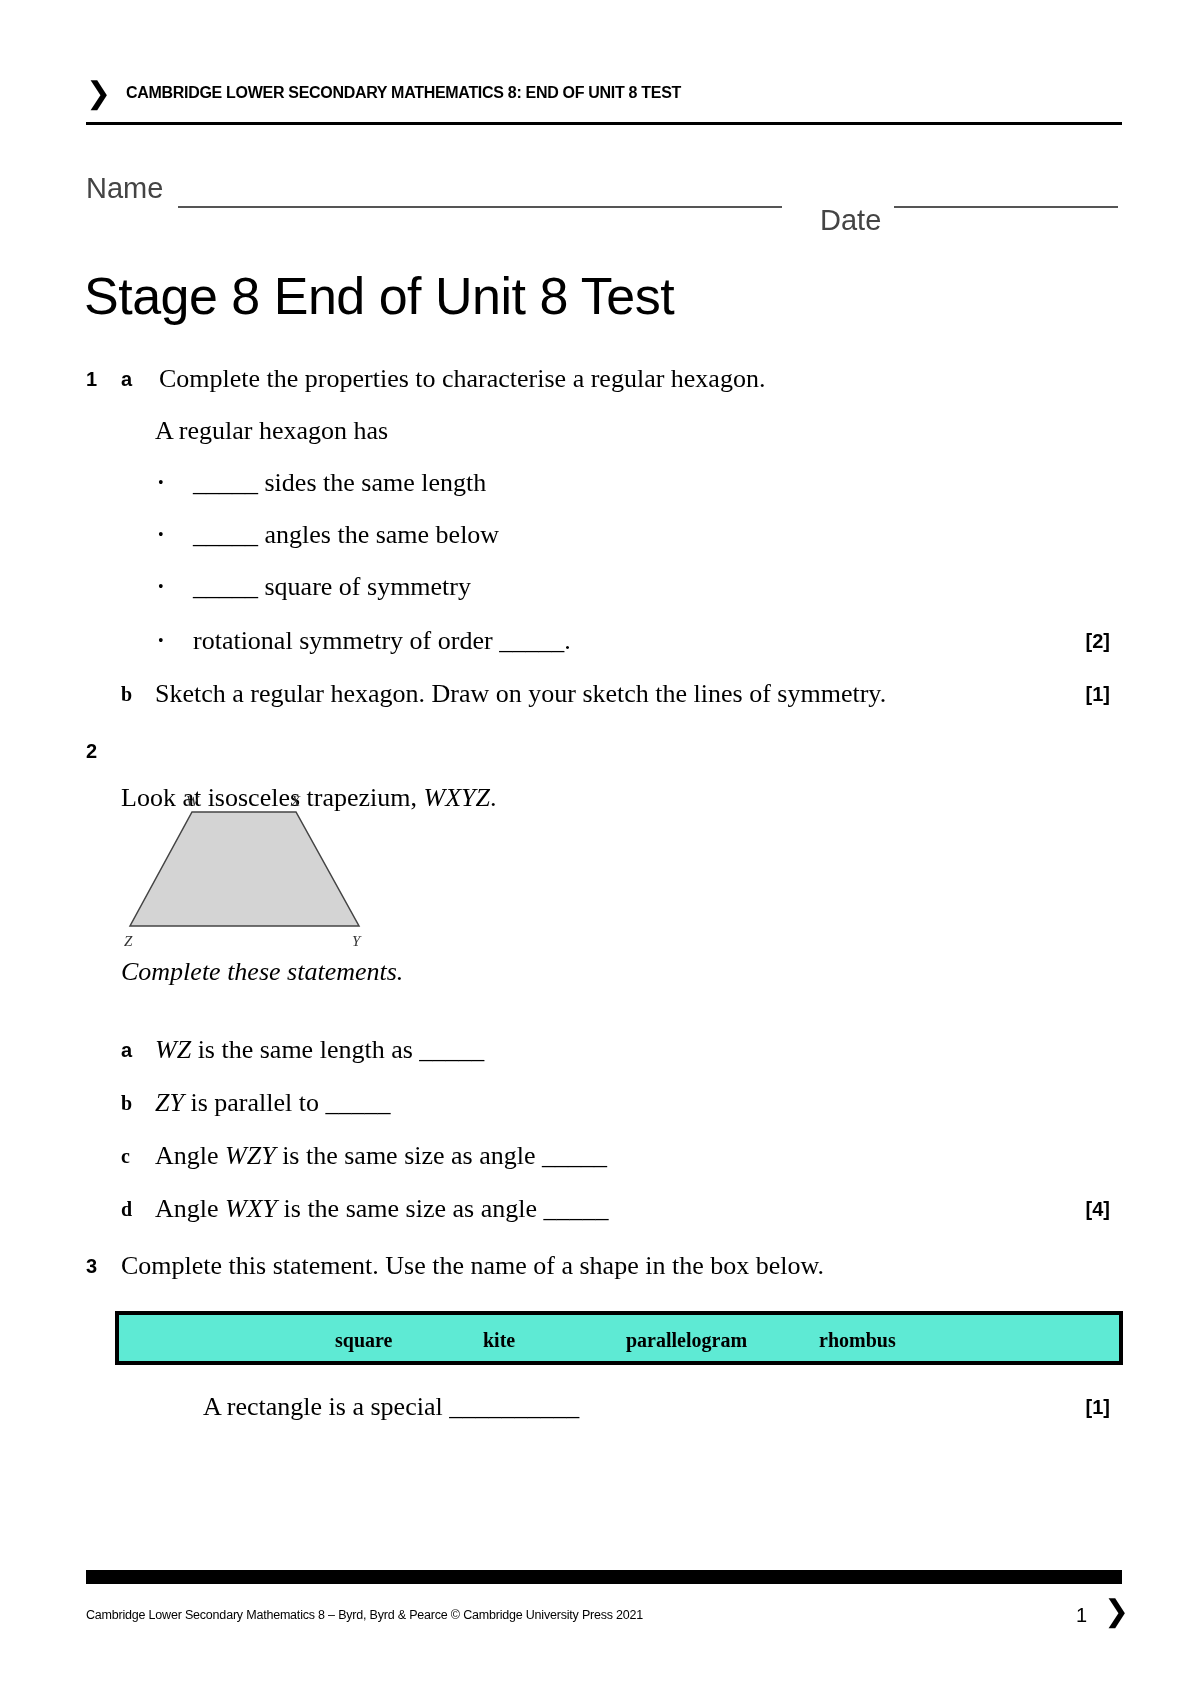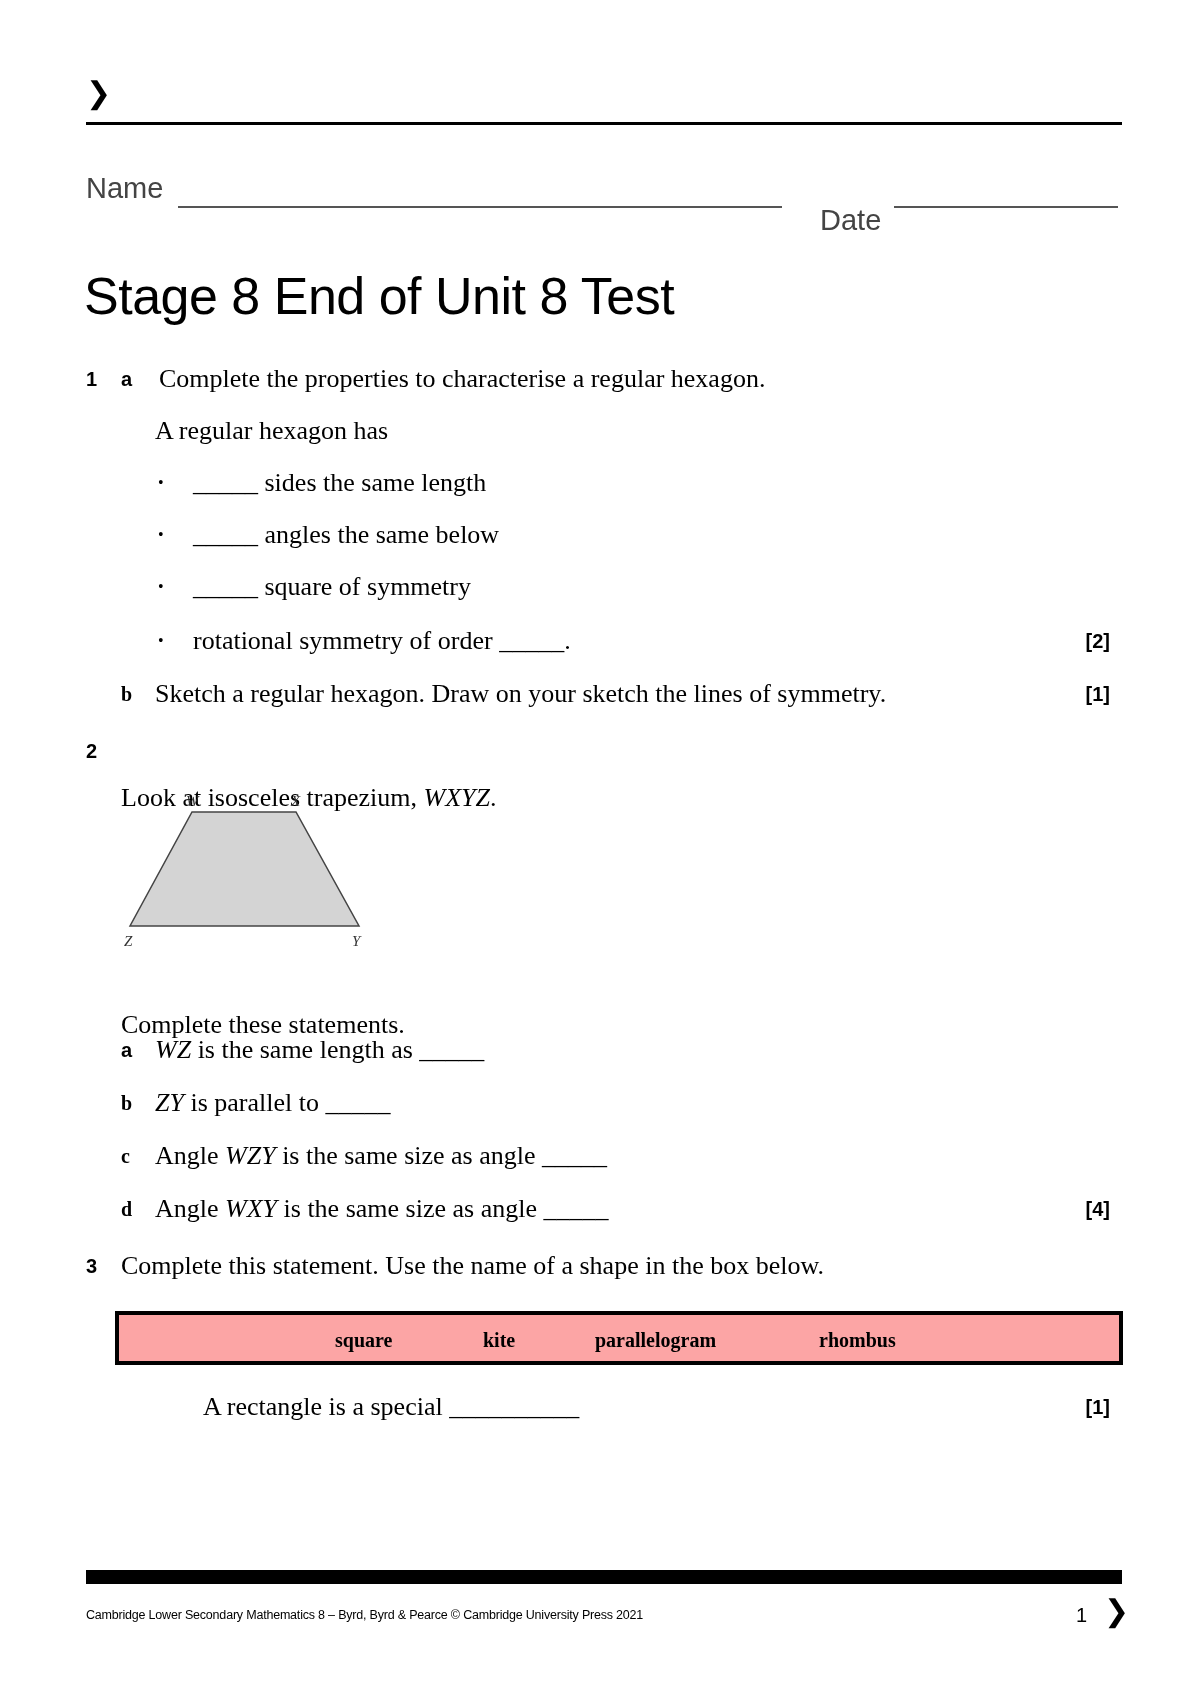--- a/index.html
+++ b/index.html
@@ -20,33 +20,34 @@
   .h1 { position: absolute; left: 84px; top: 266px; font-size: 52px; line-height: 60px; letter-spacing: -0.5px; }
 
   .line { position: absolute; font-size: 26px; line-height: 26px; white-space: nowrap; }
   .qn { position: absolute; font-weight: bold; font-size: 20px; line-height: 26px; }
   .mark { position: absolute; right: 90px; font-weight: bold; font-size: 20px; line-height: 26px; font-family: "Liberation Sans", sans-serif; }
   .bullet { position: absolute; left: 158px; font-size: 16px; line-height: 26px; }
   i { font-style: italic; }
 
   .trap { position: absolute; left: 116px; top: 790px; width: 260px; height: 170px; }
 
-  .shapebox { position: absolute; left: 115px; top: 1311px; width: 1008px; height: 54px; background: #fca5a5; border: 4px solid #000; box-sizing: border-box; }
+  .shapebox { position: absolute; left: 115px; top: 1311px; width: 1008px; height: 54px; background: #5eead4; border: 4px solid #000; box-sizing: border-box; }
   .shapebox span { position: absolute; top: 13px; font-weight: bold; font-size: 20px; line-height: 24px; }
 
   .footer-bar { position: absolute; left: 86px; top: 1570px; width: 1036px; height: 14px; background: #000; }
   .footer-text { position: absolute; left: 86px; top: 1608px; font-size: 12.5px; letter-spacing: -0.2px; }
   .page-num { position: absolute; left: 1076px; top: 1604px; font-size: 20px; }
   .page-next { position: absolute; left: 1104px; top: 1596px; font-size: 30px; line-height: 30px; font-weight: 300; }
 </style>
 </head>
 <body>
 
 <div class="header sans">
   <span class="chev">❯</span>
+  <span class="title">CAMBRIDGE LOWER SECONDARY MATHEMATICS 8: END OF UNIT 8 TEST</span>
 </div>
 
 <div class="namedate sans">
   <span class="nm">Name</span>
   <span class="nm-line"></span>
   <span class="dt">Date</span>
   <span class="dt-line"></span>
 </div>
 
 <div class="h1 sans">Stage 8 End of Unit 8 Test</div>
@@ -74,42 +75,42 @@
 <span class="line serif" style="left:121px; top:738px;margin-top:47px;"><span>Look at isosceles trapezium, </span><i>WXYZ</i><span>.</span></span>
 
 <svg class="trap" viewBox="0 0 260 170">
   <polygon points="76,22 180,22 243,136 14,136" fill="#d4d4d4" stroke="#444" stroke-width="1.5"></polygon>
   <text x="70" y="16" font-family="Liberation Serif, serif" font-style="italic" font-size="15" fill="#333">W</text>
   <text x="175" y="16" font-family="Liberation Serif, serif" font-style="italic" font-size="15" fill="#333">X</text>
   <text x="236" y="156" font-family="Liberation Serif, serif" font-style="italic" font-size="15" fill="#333">Y</text>
   <text x="8" y="156" font-family="Liberation Serif, serif" font-style="italic" font-size="15" fill="#333">Z</text>
 </svg>
 
-<span class="line serif" style="left:121px; top:1012px;">Complete these statements.</span>
+<span class="line serif" style="left:121px; top:959px;font-style:italic;">Complete these statements.</span>
 
 <span class="qn sans" style="left:121px; top:1037px;">a</span>
 <span class="line serif" style="left:155px; top:1037px;"><i>WZ</i><span> is the same length as _____</span></span>
 
 <span class="qn serif" style="left:121px; top:1090px;">b</span>
 <span class="line serif" style="left:155px; top:1090px;"><i>ZY</i><span> is parallel to _____</span></span>
 
 <span class="qn serif" style="left:121px; top:1143px;">c</span>
 <span class="line serif" style="left:155px; top:1143px;"><span>Angle </span><i>WZY</i><span> is the same size as angle _____</span></span>
 
 <span class="qn serif" style="left:121px; top:1196px;">d</span>
 <span class="line serif" style="left:155px; top:1196px;text-align:right;"><span>Angle </span><i>WXY</i><span> is the same size as angle _____</span></span>
 <span class="mark" style="top:1196px;">[4]</span>
 
 <span class="qn sans" style="left:86px; top:1253px;">3</span>
 <span class="line serif" style="left:121px; top:1253px;">Complete this statement. Use the name of a shape in the box below.</span>
 
 <div class="shapebox serif">
   <span style="left:216px;">square</span>
   <span style="left:364px;">kite</span>
-  <span style="left:476px;text-align:right;">parallelogram</span>
+  <span style="left:507px;text-align:right;">parallelogram</span>
   <span style="left:700px;">rhombus</span>
 </div>
 
 <span class="line serif" style="left:155px; top:1394px;margin-left:48px;">A rectangle is a special __________</span>
 <span class="mark" style="top:1394px;">[1]</span>
 
 <div class="footer-bar"></div>
 <span class="footer-text sans">Cambridge Lower Secondary Mathematics 8 – Byrd, Byrd &amp; Pearce © Cambridge University Press 2021</span>
 <span class="page-num sans">1</span>
 <span class="page-next sans">❯</span>

